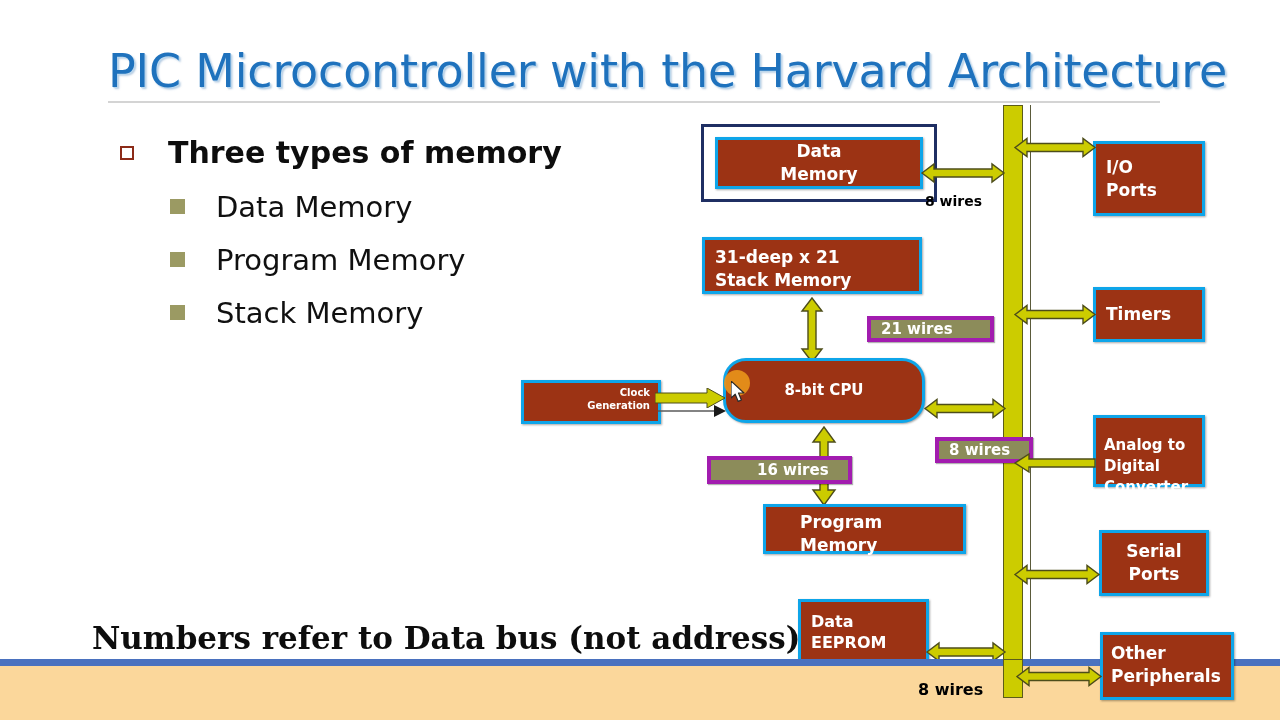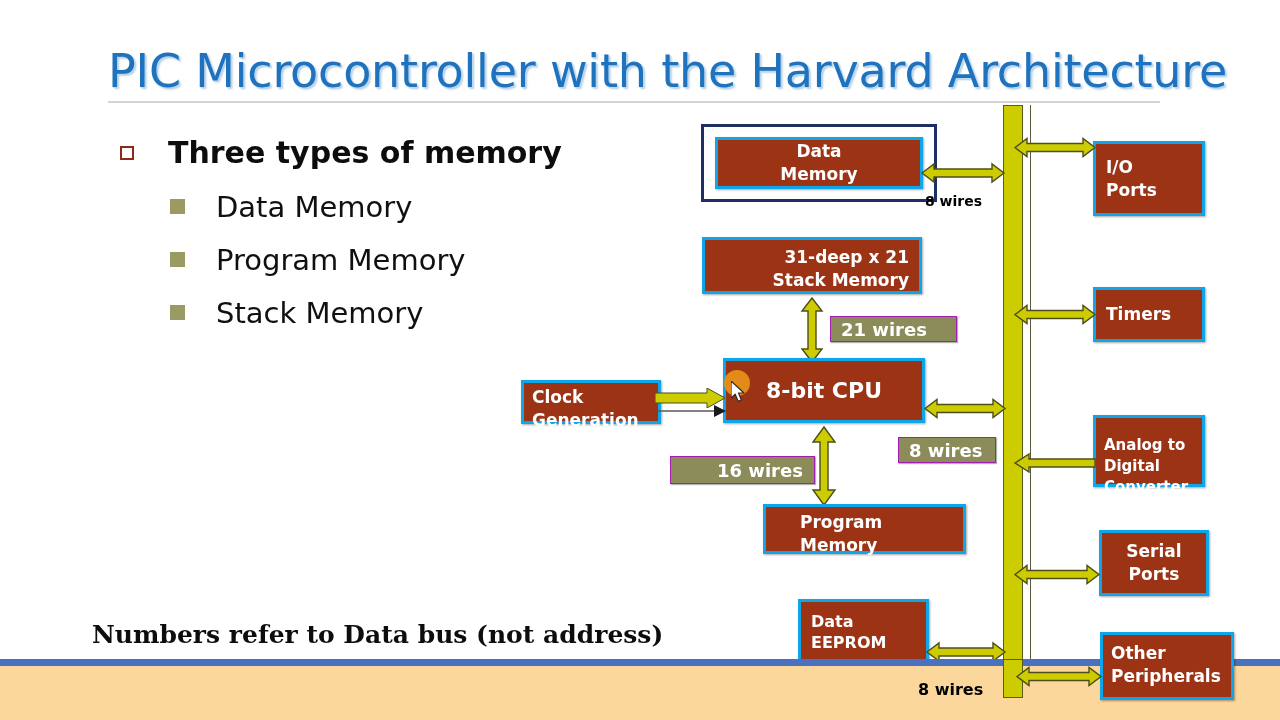--- a/index.html
+++ b/index.html
@@ -38,58 +38,59 @@
     font-size:29px;font-weight:400;color:#101010;white-space:nowrap;
   }
   .b2-marker{
     position:absolute;left:170px;width:15px;height:15px;background:#9B9A63;
   }
 
   
   .footnote{
     position:absolute;left:92px;top:620px;
     font-family:"DejaVu Serif",serif;
-    font-size:25px;font-weight:700;color:#0d0d0d;white-space:nowrap;
+    font-size:31px;font-weight:700;color:#0d0d0d;white-space:nowrap;
   }
 
   
   .footer-line{position:absolute;left:0;top:659px;width:1280px;height:7px;background:#4A71BF;}
   .footer-band{position:absolute;left:0;top:666px;width:1280px;height:54px;background:#FBD79B;}
 
   
   .box{
     position:absolute;box-sizing:border-box;
     background:#9C3314;border:3px solid #0ea5e9;
     color:#ffffff;font-family:"DejaVu Sans",sans-serif;
     font-size:17px;font-weight:700;line-height:1.33;
     padding:6px 10px;white-space:pre-line;
     box-shadow:1px 1px 2px rgba(0,0,0,.35);
   }
   .box.center{display:flex;align-items:center;justify-content:center;text-align:center;padding:0;}
   .box.vcent{display:flex;align-items:center;}
-  .box.big{font-size:22px;}
+  .box.big{font-size:15px;border-radius:23px;}
 
   .outline-box{
     position:absolute;box-sizing:border-box;
     border:3px solid #1F2F63;background:transparent;
   }
 
   .bus{
     position:absolute;box-sizing:border-box;
     background:#CCCC00;border:1px solid #5c5c1a;
   }
   .busline{position:absolute;background:#5a5a3a;width:1px;}
 
   .wirelabel{
     position:absolute;box-sizing:border-box;
-    background:#8C8C5A;border:1px solid #a21caf;
+    background:#8C8C5A;border:4px solid #a21caf;
     color:#ffffff;font-family:"DejaVu Sans",sans-serif;
-    font-size:18px;font-weight:700;
+    font-size:15px;font-weight:700;
     display:flex;align-items:center;padding-left:10px;
     box-shadow:1px 1px 1px rgba(0,0,0,.3);
+    margin-left:37px;
   }
   .plainlabel{
     position:absolute;color:#000000;
     font-family:"DejaVu Sans",sans-serif;
     font-size:14px;font-weight:700;white-space:nowrap;
   }
   .plainlabel.lg{font-size:16px;}
 
   .arrow{position:absolute;}
   .thinarrow{position:absolute;}
@@ -128,31 +129,31 @@
 
   <div class="outline-box" style="left:701px;top:124px;width:236px;height:78px;"></div>
   <div class="box center" style="left:715px;top:137px;width:208px;height:52px;font-size:17px;">Data
 Memory</div>
 
   <svg class="arrow" style="left:920px;top:160px;" width="86" height="26">
     <polygon points="2,13 14,4 14,9 72,9 72,4 84,13 72,22 72,17 14,17 14,22" fill="#CCCC00" stroke="#4d4d1a" stroke-width="1.4"></polygon>
   </svg>
   <div class="plainlabel" style="left:925px;top:193px;">8 wires</div>
 
-  <div class="box" style="left:702px;top:237px;width:220px;height:57px;text-align:right;">31-deep x 21
+  <div class="box" style="left:702px;top:237px;width:220px;height:57px;">31-deep x 21
 Stack Memory</div>
 
   <svg class="arrow" style="left:798px;top:296px;" width="28" height="68">
     <polygon points="14,2 24,15 18,15 18,53 24,53 14,66 4,53 10,53 10,15 4,15" fill="#CCCC00" stroke="#4d4d1a" stroke-width="1.4"></polygon>
   </svg>
   <div class="wirelabel" style="left:830px;top:316px;width:127px;height:26px;">21 wires</div>
 
   <div class="box center big" style="left:723px;top:358px;width:202px;height:65px;">8-bit CPU</div>
 
-  <div class="box" style="left:521px;top:380px;width:140px;height:44px;font-size:17px;padding:3px 8px;">Clock
+  <div class="box" style="left:521px;top:380px;width:140px;height:44px;font-size:10px;padding:3px 8px;text-align:right;">Clock
 Generation</div>
 
   <svg class="arrow" style="left:655px;top:388px;" width="72" height="20">
     <polygon points="0,5 52,5 52,0 70,10 52,20 52,15 0,15" fill="#CCCC00" stroke="#4d4d1a" stroke-width="1"></polygon>
   </svg>
 
   <svg class="thinarrow" style="left:658px;top:403px;" width="68" height="14">
     <line x1="0" y1="8" x2="56" y2="8" stroke="#5a5a5a" stroke-width="1.3"></line>
     <polygon points="56,2 68,8 56,14" fill="#1a1a1a"></polygon>
   </svg>

